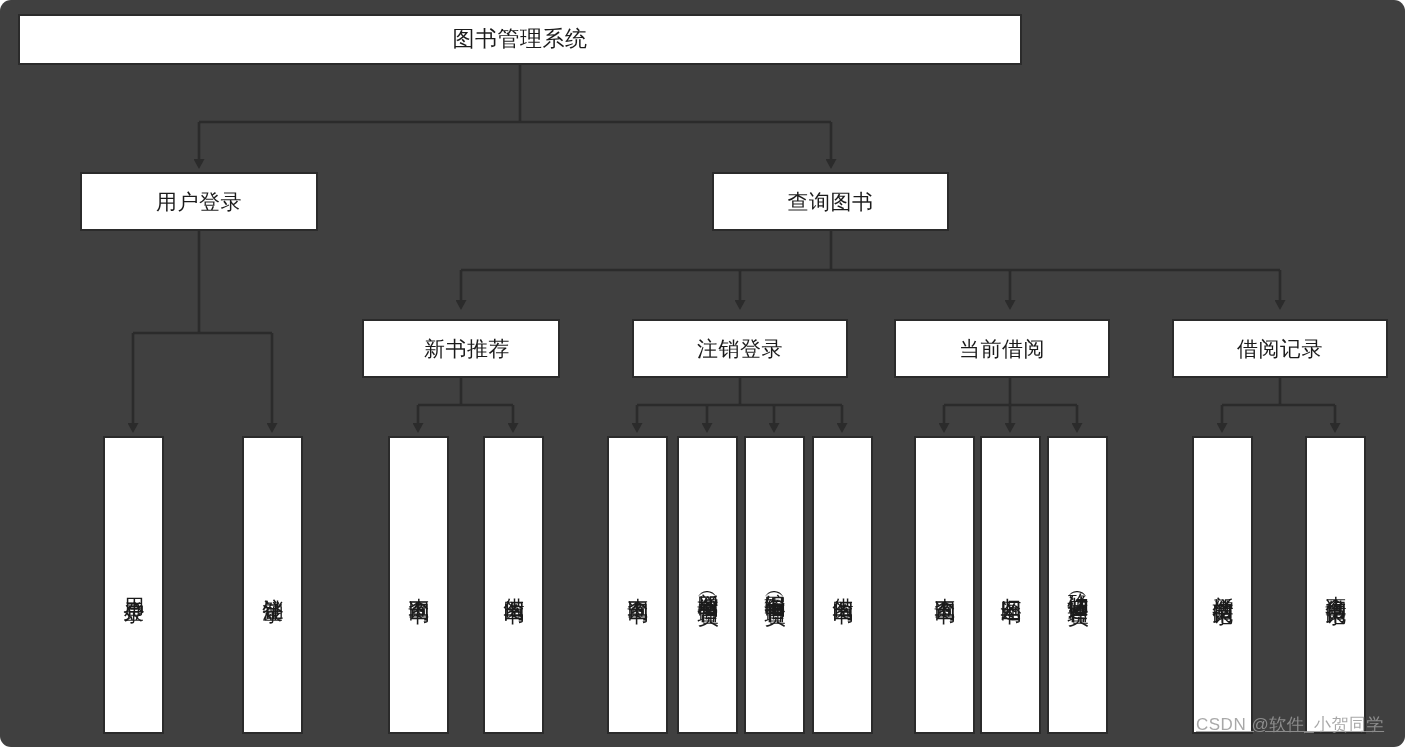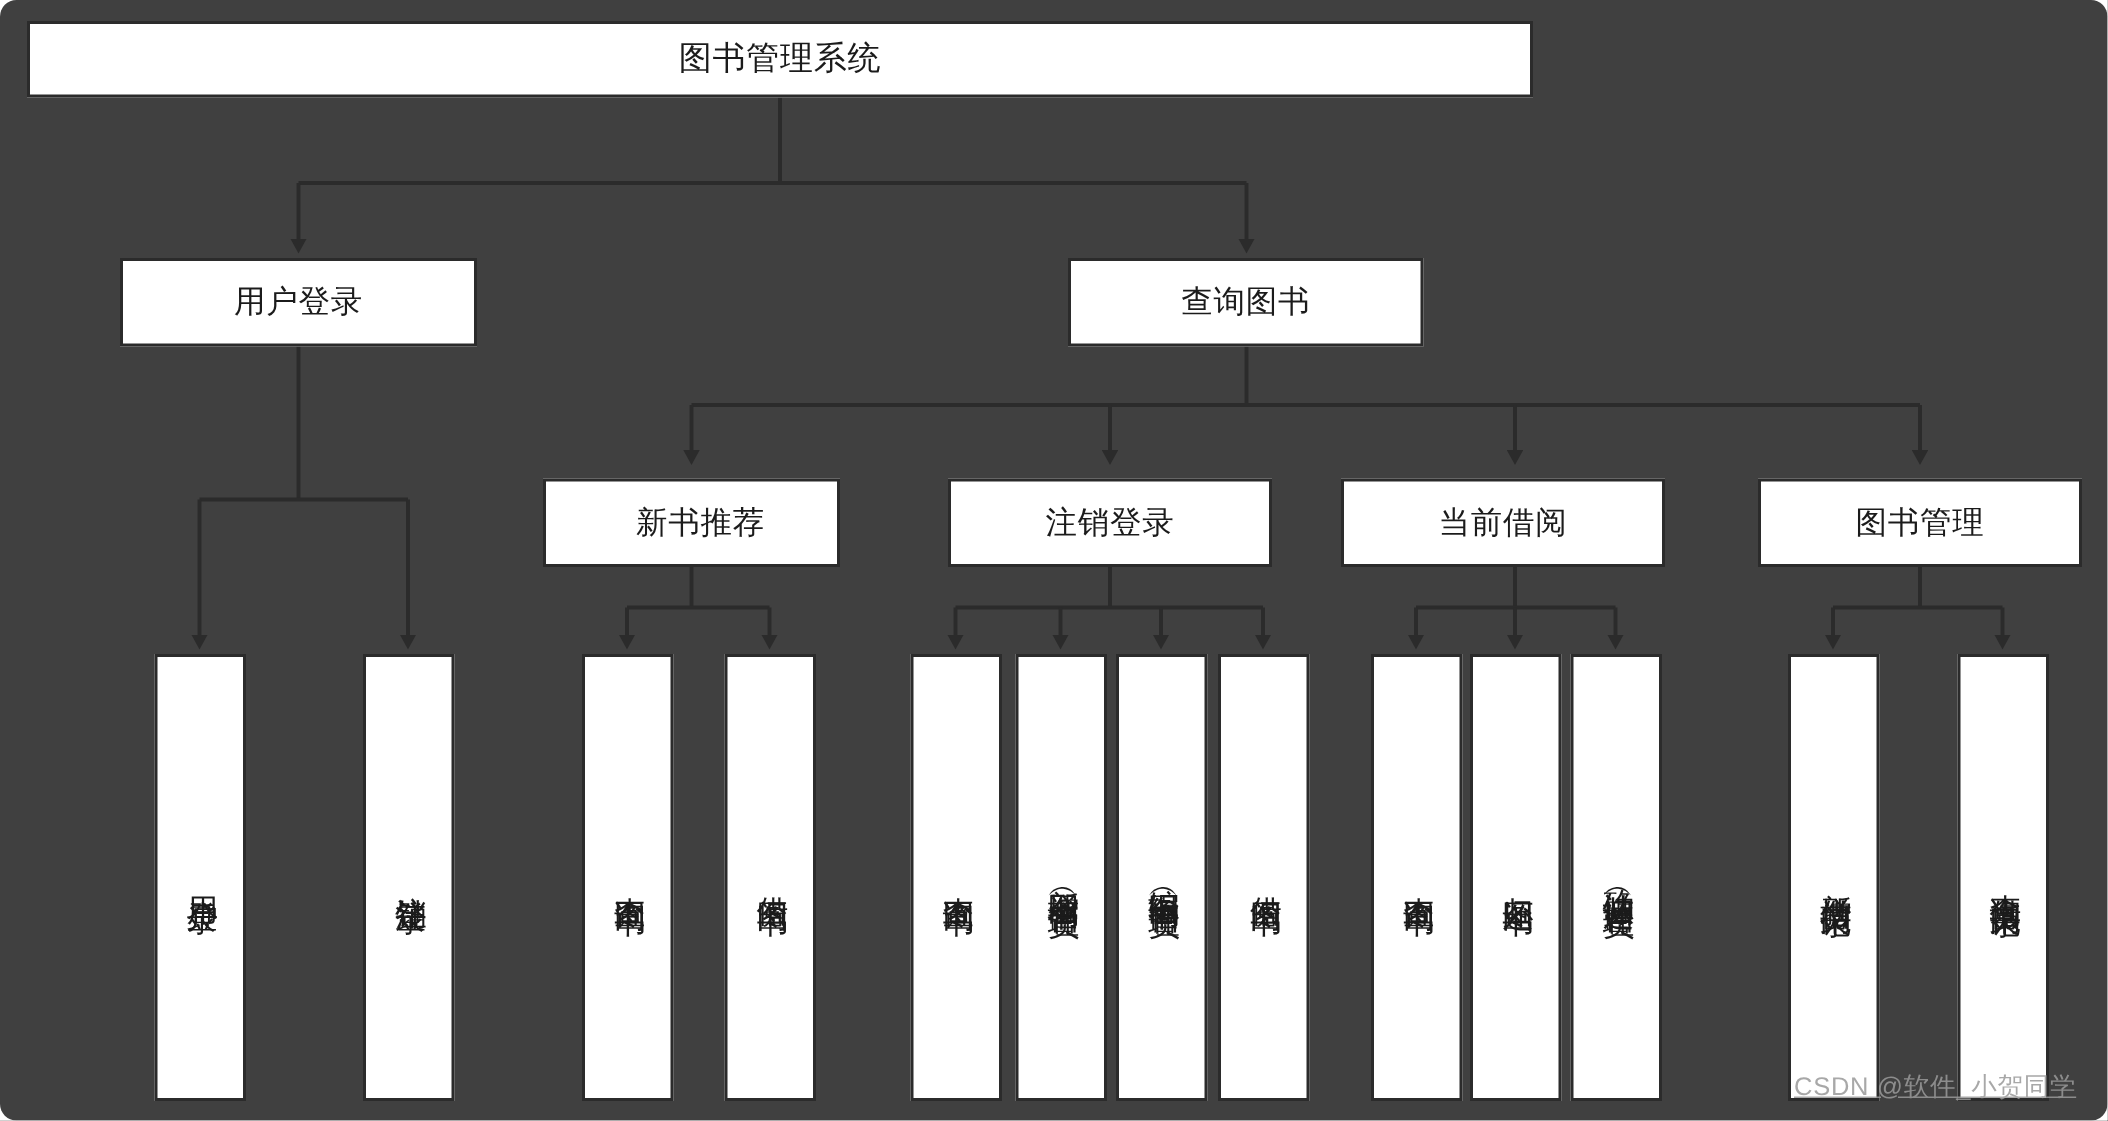--- a/index.html
+++ b/index.html
@@ -142,21 +142,21 @@
   <div class="node node-h" style="left:362px; top:319px; width:198px; height:59px;padding-left:12px;">
     <span class="label">新书推荐</span>
   </div>
   <div class="node node-h" style="left:632px; top:319px; width:216px; height:59px;">
     <span class="label">注销登录</span>
   </div>
   <div class="node node-h" style="left:894px; top:319px; width:216px; height:59px;">
     <span class="label">当前借阅</span>
   </div>
   <div class="node node-h" style="left:1172px; top:319px; width:216px; height:59px;">
-    <span class="label">图书管理</span>
+    <span class="label">借阅记录</span>
   </div>
 
   <div class="node node-v" style="left:103px; top:436px; width:61px; height:298px;">
     <span class="label">用户登录</span>
   </div>
   <div class="node node-v" style="left:242px; top:436px; width:61px; height:298px;">
     <span class="label">注销登录</span>
   </div>
 
   <div class="node node-v" style="left:388px; top:436px; width:61px; height:298px;">

